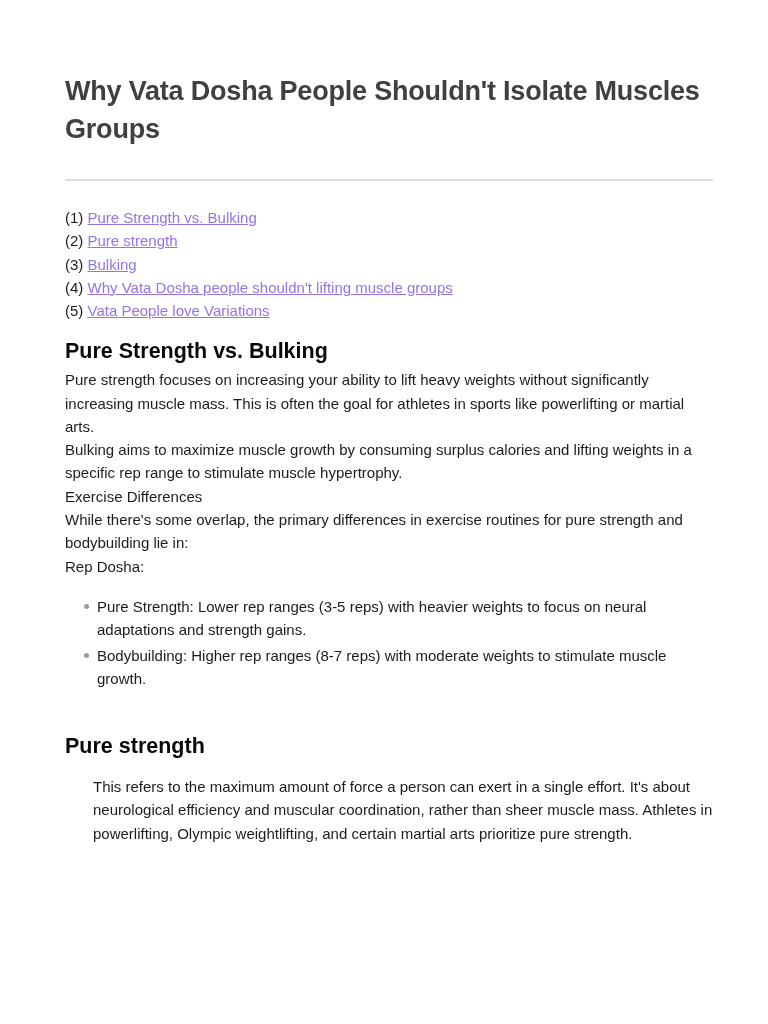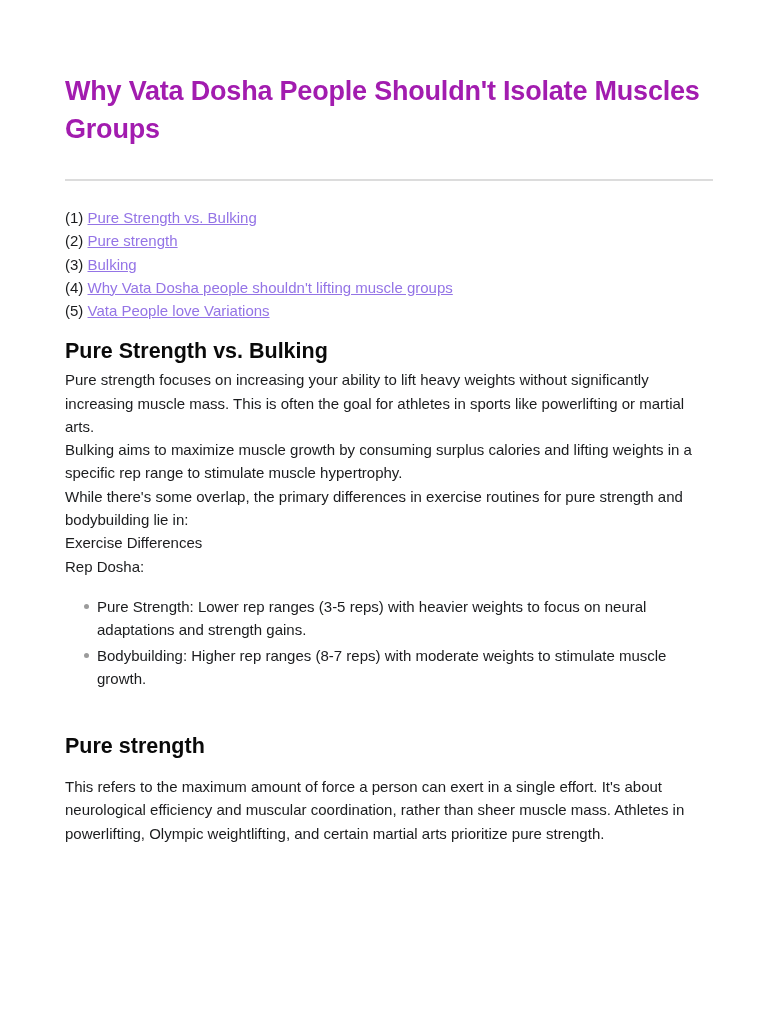--- a/index.html
+++ b/index.html
@@ -17,21 +17,21 @@
     height: 1024px;
     padding: 72px 55px 0 65px;
     font-size: 15px;
     line-height: 23.3px;
   }
   .doc-title {
     margin: 0;
     font-size: 27px;
     line-height: 38px;
     font-weight: bold;
-    color: #a21caf;
+    color: #404040;
     white-space: pre-line;
     letter-spacing: -0.2px;
   }
   .rule {
     border: none;
     border-top: 2px solid #dcdcdc;
     margin: 31px 0 0 0;
   }
   .toc {
     list-style: none;
@@ -62,21 +62,21 @@
     line-height: 28px;
     font-weight: bold;
     color: #0a0a0a;
   }
   .sub-heading.spaced { margin-top: 42px; }
   .para {
     margin: 0;
     white-space: pre-line;
   }
   .para.first { margin-top: 3px; }
-  .para.after-heading { margin-top: 15px; }
+  .para.after-heading { margin-top: 15px; margin-left: 28px; }
   .bullets {
     list-style: none;
     margin: 17px 0 0 0;
     padding: 0 0 0 32px;
   }
   .bullets li {
     position: relative;
     white-space: pre-line;
   }
   .bullets li + li { margin-top: 2px; }
@@ -125,23 +125,23 @@
   </ol>
 
 
   <h3 class="sub-heading">Pure Strength vs. Bulking</h3>
 
   <p class="para first">Pure strength focuses on increasing your ability to lift heavy weights without significantly
 increasing muscle mass. This is often the goal for athletes in sports like powerlifting or martial
 arts.</p>
   <p class="para">Bulking aims to maximize muscle growth by consuming surplus calories and lifting weights in a
 specific rep range to stimulate muscle hypertrophy.</p>
+  <p class="para">Exercise Differences</p>
   <p class="para">While there's some overlap, the primary differences in exercise routines for pure strength and
 bodybuilding lie in:</p>
-  <p class="para">Exercise Differences</p>
   <p class="para">Rep Dosha:</p>
 
   <ul class="bullets">
     <li>Pure Strength: Lower rep ranges (3-5 reps) with heavier weights to focus on neural
 adaptations and strength gains.</li>
     <li>Bodybuilding: Higher rep ranges (8-7 reps) with moderate weights to stimulate muscle
 growth.</li>
   </ul>
 
   <h3 class="sub-heading spaced">Pure strength</h3>

